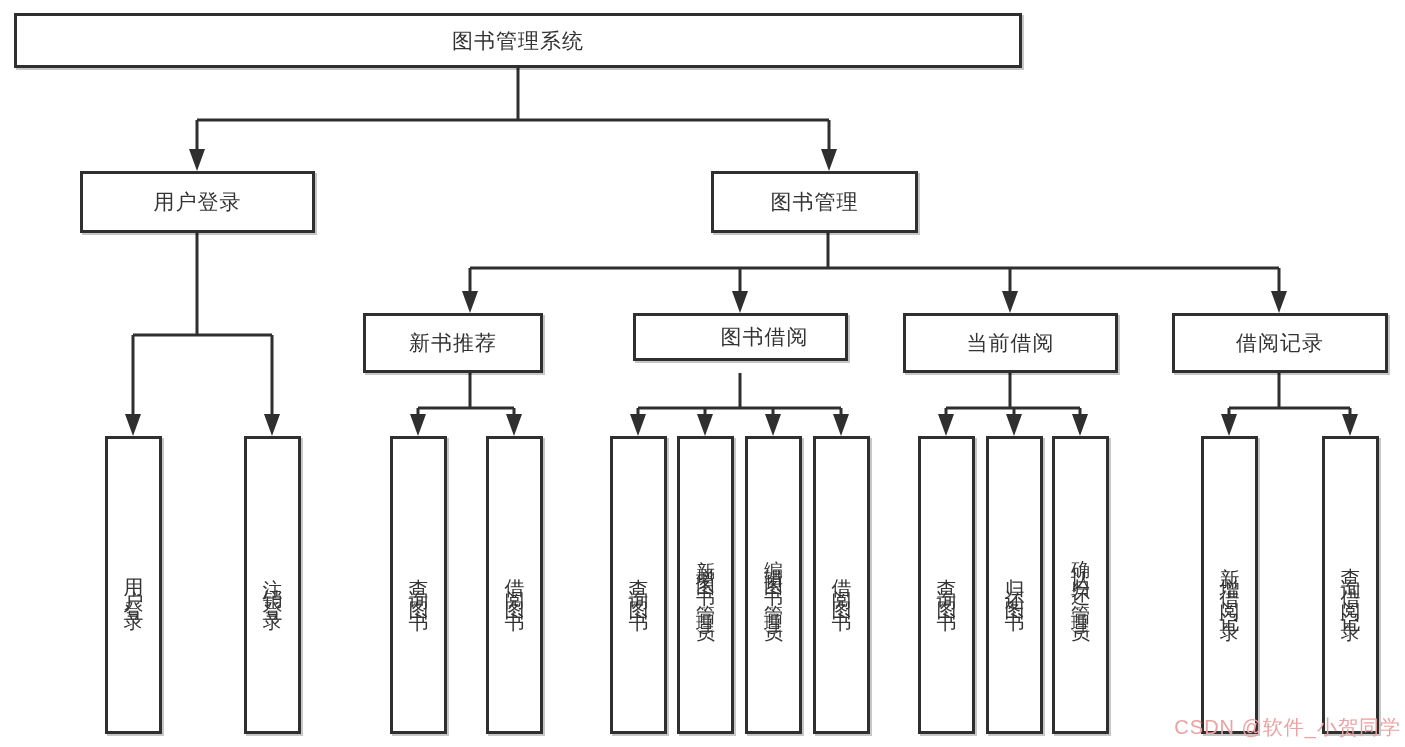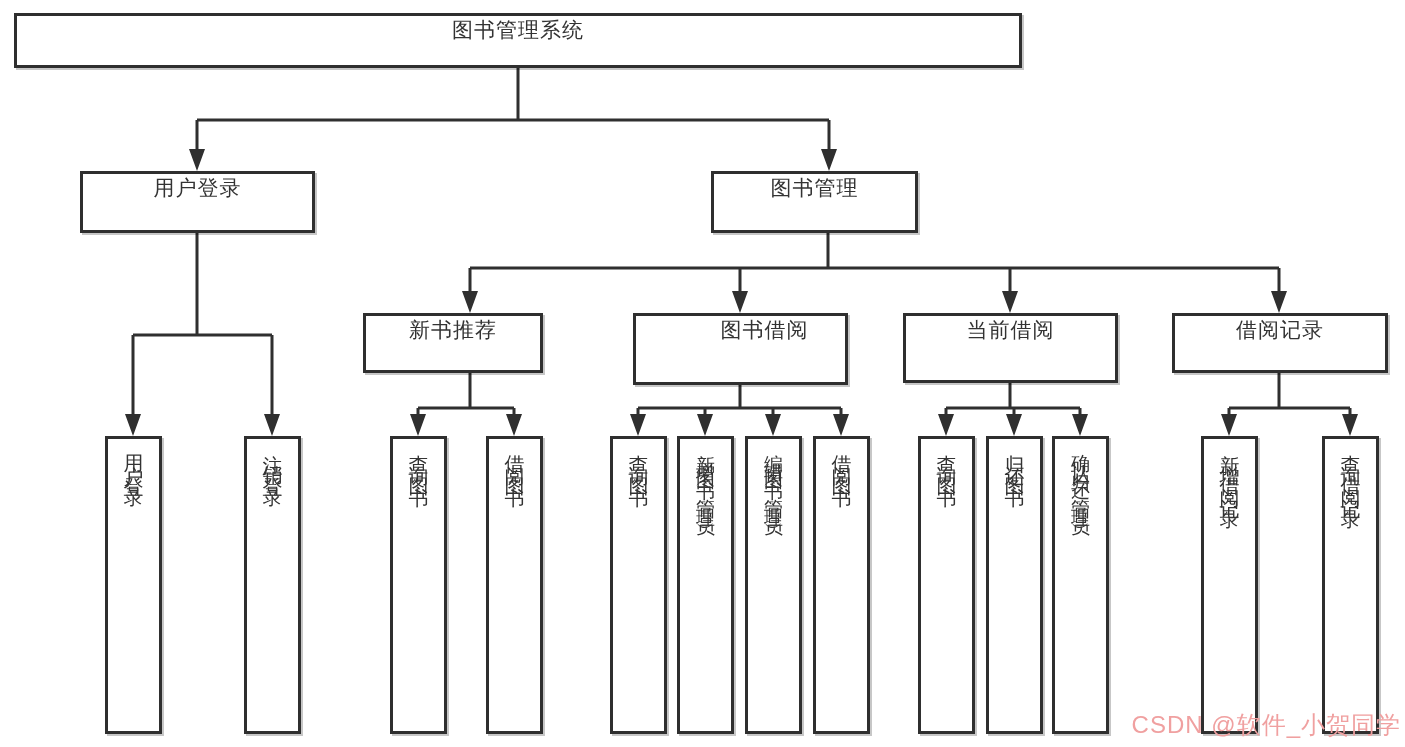--- a/index.html
+++ b/index.html
@@ -33,40 +33,40 @@
   svg.connectors .arrow {
     fill: var(--line);
     stroke: none;
   }
   .box {
     position: absolute;
     background: #ffffff;
     border: 3px solid var(--box-border);
     box-shadow: 2px 2px 0 rgba(0,0,0,0.22);
     display: flex;
-    align-items: flex-start;
+    align-items: center;
     justify-content: center;
     color: var(--text);
     z-index: 2;
   }
   .hbox { font-size: 21px; letter-spacing: 1px; }
   .vbox span {
     writing-mode: vertical-rl;
     text-orientation: mixed;
     font-size: 20px;
     line-height: 1.05;
     letter-spacing: 11px;
     white-space: nowrap;
   }
   .vbox.long span { letter-spacing: 9px; font-size: 19px; }
   .watermark {
     position: absolute;
     right: 4px;
     bottom: 6px;
-    font-size: 24px;
+    font-size: 20px;
     color: var(--watermark);
     letter-spacing: 1px;
     z-index: 5;
     pointer-events: none;
   }
 </style>
 </head>
 <body>
 
 <div class="canvas">
@@ -102,24 +102,24 @@
   <div class="box hbox" style="left:80px; top:171px; width:235px; height:62px;">
     <span>用户登录</span>
   </div>
   <div class="box hbox" style="left:711px; top:171px; width:207px; height:62px;">
     <span>图书管理</span>
   </div>
 
   <div class="box hbox" style="left:363px; top:313px; width:180px; height:60px;">
     <span>新书推荐</span>
   </div>
-  <div class="box hbox" style="left:633px; top:313px; width:215px; height:72px;padding-left:48px;">
+  <div class="box hbox" style="left:633px; top:313px; width:215px; height:48px;padding-left:48px;">
     <span>图书借阅</span>
   </div>
-  <div class="box hbox" style="left:903px; top:313px; width:215px; height:70px;">
+  <div class="box hbox" style="left:903px; top:313px; width:215px; height:60px;">
     <span>当前借阅</span>
   </div>
   <div class="box hbox" style="left:1172px; top:313px; width:216px; height:60px;">
     <span>借阅记录</span>
   </div>
 
   <div class="box vbox" style="left:105px; top:436px; width:57px; height:298px;">
     <span>用户登录</span>
   </div>
   <div class="box vbox" style="left:244px; top:436px; width:57px; height:298px;">

